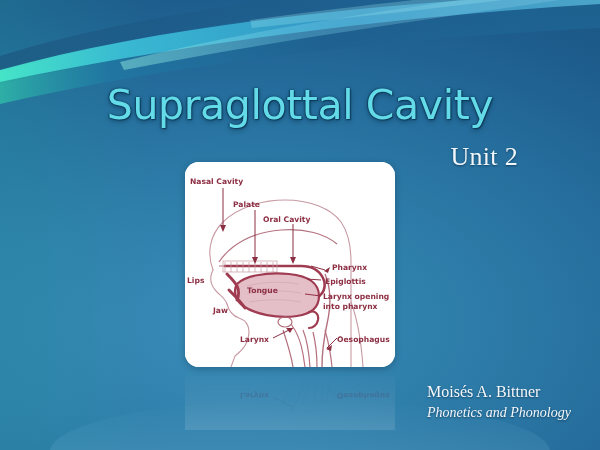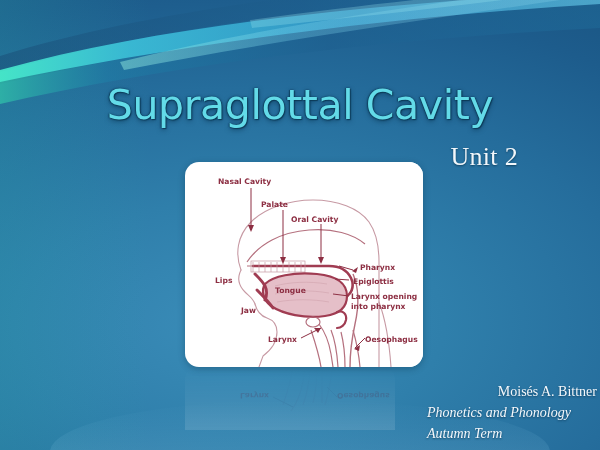--- a/index.html
+++ b/index.html
@@ -60,21 +60,20 @@
   .diagram-card {
     position: absolute;
     left: 185px;
     top: 162px;
     width: 210px;
     height: 205px;
     background: #ffffff;
     border-radius: 14px;
     box-shadow: 0 2px 7px rgba(6,40,62,0.32);
     overflow: hidden;
-    padding-left: 28px;
   }
   .diagram-svg { display: block; width: 210px; height: 205px; }
 
   .diagram-reflection {
     position: absolute;
     left: 185px;
     top: 368px;
     width: 210px;
     height: 62px;
     overflow: hidden;
@@ -106,24 +105,23 @@
   .author-block {
     position: absolute;
     left: 427px;
     top: 381px;
     width: 170px;
     color: #f4f8fc;
     text-shadow: 0 1px 2px rgba(8,45,70,0.65);
   }
   .author-name {
     font-family: "Liberation Serif", serif;
-    font-size: 14px;
+    font-size: 16px;
     line-height: 21px;
     white-space: nowrap;
-    text-align: right;
   }
   .author-sub {
     font-family: Liberation Serif, serif;
     font-style: italic;
     font-size: 14px;
     line-height: 21px;
     white-space: nowrap;
   }
 </style>
 </head>
@@ -301,16 +299,15 @@
         </g>
         <text class="dlab" x="55" y="180" fill="#5d7fa0">Larynx</text>
         <text class="dlab" x="152" y="180" fill="#5d7fa0">Oesophagus</text>
       </svg>
     </div>
   </div>
 
   <div class="author-block">
     <div class="author-name">Moisés A. Bittner</div>
     <div class="author-sub">Phonetics and Phonology</div>
-    <div class="author-sub">Autumn Term</div>
   </div>
 
 </div>
 
 </body></html>

